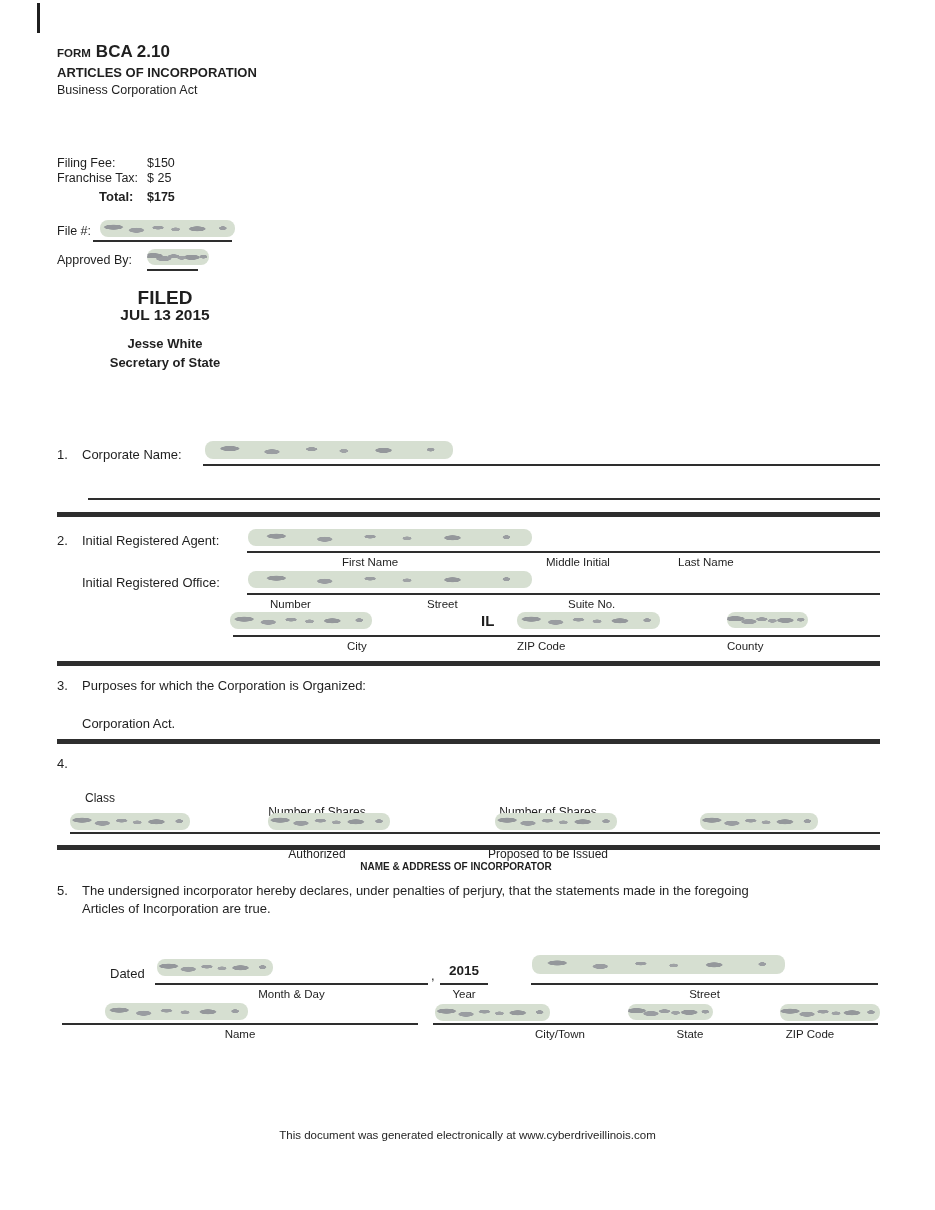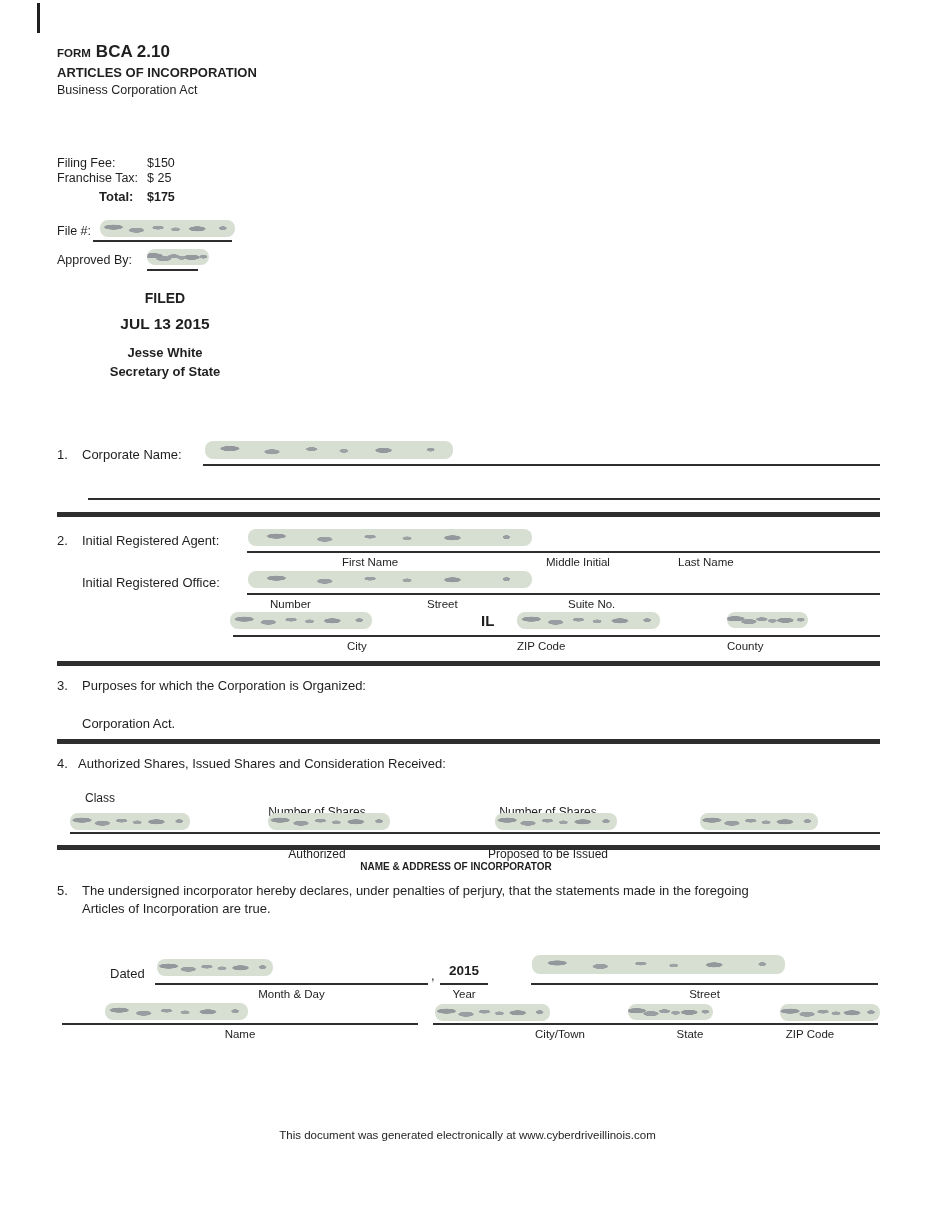--- a/index.html
+++ b/index.html
@@ -56,21 +56,21 @@
 
   <div class="t" style="left:57px;top:223px;font-size:12.5px;">File #:</div>
   <div class="redact" style="left:100px;top:220px;width:135px;"></div>
   <div class="uline" style="left:93px;top:240px;width:139px;"></div>
 
   <div class="t" style="left:57px;top:252px;font-size:12.5px;">Approved By:</div>
   <div class="redact" style="left:147px;top:249px;width:62px;height:16px;"></div>
   <div class="uline" style="left:147px;top:269px;width:51px;"></div>
 
   <div style="position:absolute;left:60px;top:290px;width:210px;text-align:center;">
-    <div class="b" style="font-size:14px;line-height:16px;margin-bottom:9px;">FILED</div>
+    <div class="b" style="font-size:19px;line-height:16px;">FILED</div>
     <div class="b" style="font-size:15.5px;line-height:18px;margin-bottom:11px;">JUL 13 2015</div>
     <div class="b" style="font-size:13px;line-height:17px;margin-bottom:2px;">Jesse White</div>
     <div class="b" style="font-size:13px;line-height:17px;">Secretary of State</div>
   </div>
 
   <div class="t" style="left:57px;top:447px;">1.</div>
   <div class="t" style="left:82px;top:447px;">Corporate Name:</div>
   <div class="redact" style="left:205px;top:441px;width:248px;height:18px;"></div>
   <div class="uline" style="left:203px;top:464px;width:677px;"></div>
   <div class="uline" style="left:88px;top:498px;width:792px;"></div>
@@ -103,21 +103,20 @@
 
   <div class="divider" style="left:57px;top:661px;width:823px;"></div>
 
   <div class="t" style="left:57px;top:678px;">3.</div>
   <div class="t" style="left:82px;top:678px;">Purposes for which the Corporation is Organized:</div>
   <div class="t" style="left:82px;top:716px;">Corporation Act.</div>
 
   <div class="divider" style="left:57px;top:739px;width:823px;"></div>
 
   <div class="t" style="left:57px;top:756px;">4.</div>
-  <div class="t" style="left:78px;top:756px;">Authorized Shares, Issued Shares and Consideration Received:</div>
 
   <div class="t sm" style="left:85px;top:791px;font-size:12px;">Class</div>
   <div class="t sm ctr" style="left:257px;top:777px;width:120px;font-size:12px;">
     <span style="display:block;">Number of Shares</span>
     <span style="display:block;">Authorized</span>
   </div>
   <div class="t sm ctr" style="left:478px;top:777px;width:140px;font-size:12px;">
     <span style="display:block;">Number of Shares</span>
     <span style="display:block;">Proposed to be Issued</span>
   </div>

